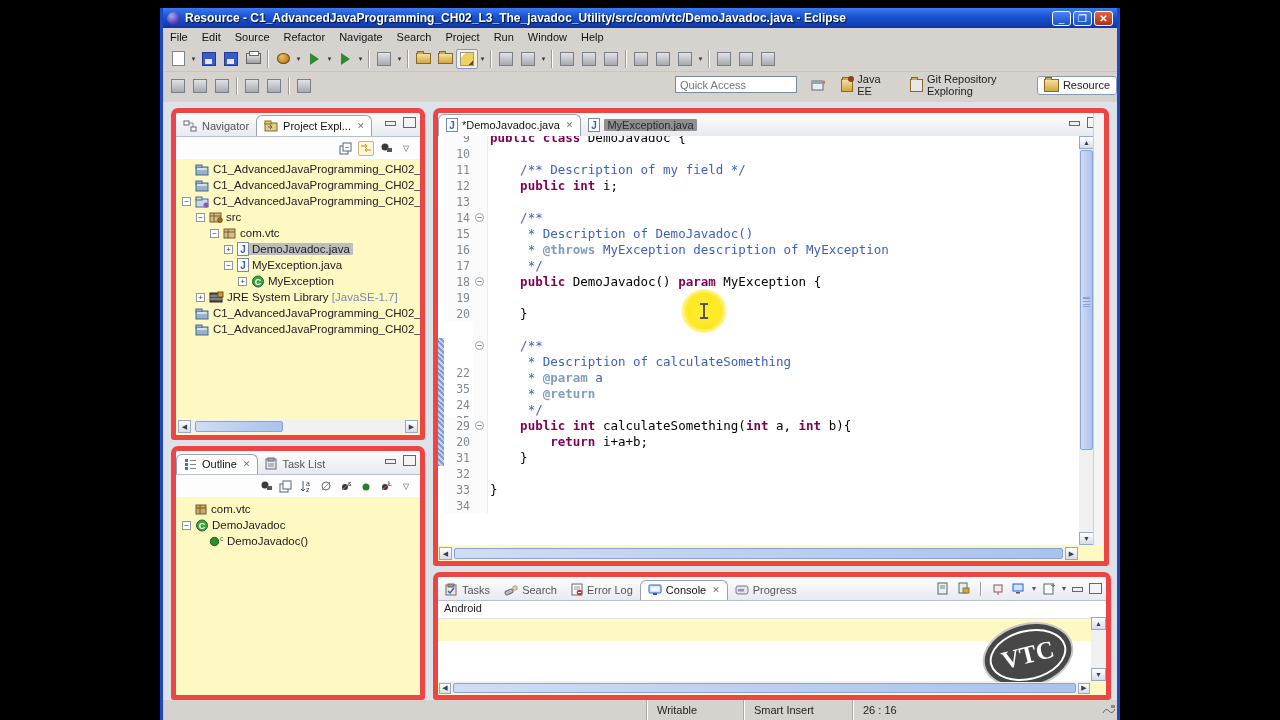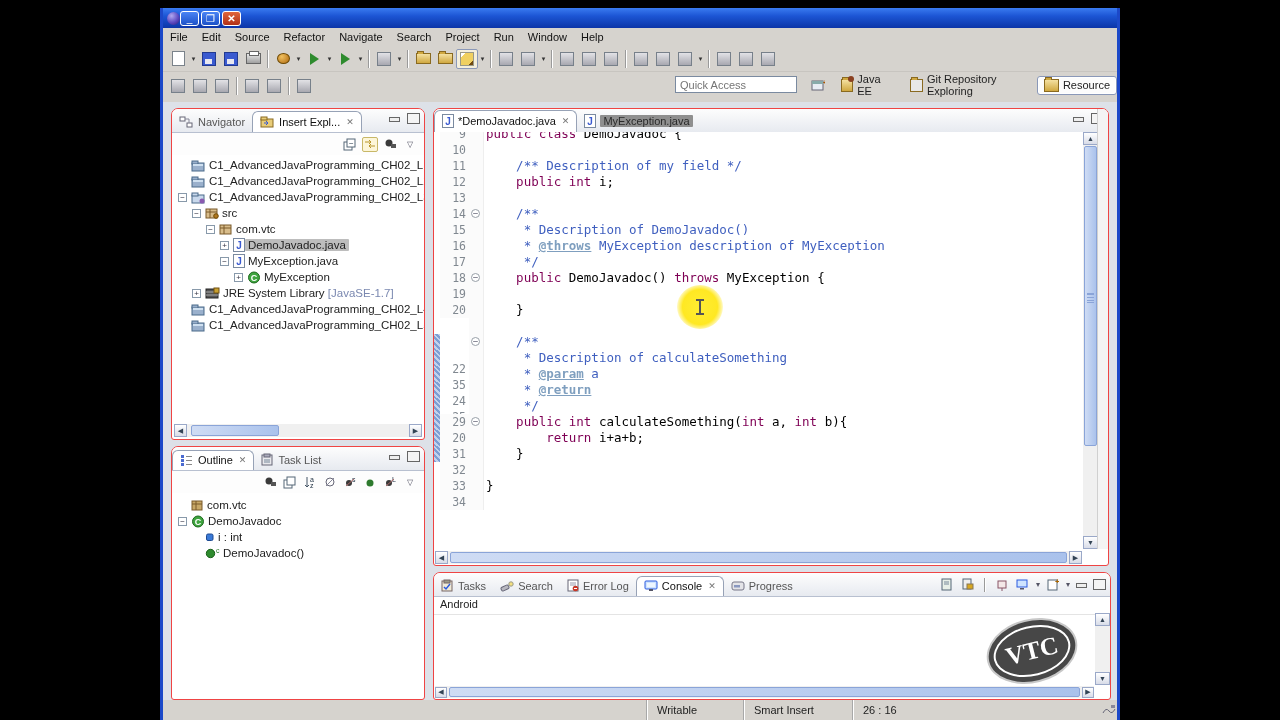--- a/index.html
+++ b/index.html
@@ -46,21 +46,21 @@
   .persp{position:absolute;top:2px;height:22px;display:flex;align-items:center;gap:2px;font-size:11px;color:#222;}
   .persp .p-ico{width:14px;height:12px;}
   .persp-btn{display:flex;align-items:center;gap:4px;padding:2px 6px;border-radius:3px;}
   .persp-btn.active{background:#fcfcfc;border:1px solid #8a98b8;box-shadow:0 0 0 1px #fff inset;}
   .pico{width:13px;height:11px;background:linear-gradient(#f4e0a0,#d0a840);border:1px solid #8a6a20;position:relative;}
   .pico::before{content:"";position:absolute;top:-3px;left:0;width:5px;height:2px;background:#d0a840;border:1px solid #8a6a20;border-bottom:none;}
   .pico.gite{background:#e8e8e8;}
   .pico.jee::after{content:"";position:absolute;right:-2px;top:-4px;width:6px;height:6px;border-radius:50%;background:#8a4020;}
   
   .workspace{position:absolute;left:0;top:94px;width:100%;height:598px;background:#dde1e8;}
-  .panel{position:absolute;background:#ffffff;border:1px solid #ef4444;border-radius:7px 7px 3px 3px;box-sizing:border-box;overflow:hidden;}
+  .panel{position:absolute;background:#fef9c3;border:5px solid #ef4444;border-radius:7px 7px 3px 3px;box-sizing:border-box;overflow:hidden;}
   .tabstrip{height:23px;background:linear-gradient(#fdfdfd,#e7eaf0);border-bottom:1px solid #b8c0d0;display:flex;align-items:flex-end;position:relative;}
   .tab{display:flex;align-items:center;gap:4px;padding:3px 7px 4px 7px;font-size:11px;color:#555;position:relative;}
   .tab.active{background:#fff;border:1px solid #97a2b6;border-bottom:none;border-radius:6px 6px 0 0;color:#111;}
   .tab .x{font-size:9px;color:#777;margin-left:2px;}
   .tab .ghostbg{background:#8f8f8f;color:#2a2a2a;padding:0 3px;border-radius:1px;}
   .panel-mm{position:absolute;right:4px;top:4px;display:flex;gap:6px;}
   .mmb{width:13px;height:11px;border:1px solid #666;box-sizing:border-box;background:#f4f4f4;position:relative;}
   .mmb.min{border:none;background:none;}
   .mmb.min::after{content:"";position:absolute;left:1px;top:4px;width:9px;height:3px;border:1px solid #666;background:#eee;}
   .viewbar{height:22px;display:flex;align-items:center;justify-content:flex-end;gap:4px;padding-right:6px;background:#fdfdfd;}
@@ -87,24 +87,24 @@
   .crow{height:16px;display:flex;align-items:stretch;position:relative;}
   .cbar{width:6px;flex:0 0 auto;}
   .cbar.on{background:repeating-linear-gradient(45deg,#7d9fd4 0 2px,#c2d2ec 2px 4px);}
   .cnum{width:26px;flex:0 0 auto;text-align:right;color:#808890;font-size:11.5px;line-height:16px;padding-right:3px;background:#fbfbfb;}
   .cnum.hl{background:#d2d2d2;margin-top:43px;}
   .cfold{width:14px;flex:0 0 auto;position:relative;background:#fbfbfb;border-right:1px solid #eee;}
   .fold-m{position:absolute;left:2px;top:3px;width:9px;height:9px;border:1px solid #98a0a8;border-radius:50%;
     font-size:9px;line-height:7px;text-align:center;color:#667;background:#fff;box-sizing:border-box;}
   .ctext{flex:1;white-space:pre;line-height:16px;padding-left:2px;}
   .crow.cur .ctext{background:#dfeefc;}
-  .tk-k{color:#7f0055;font-weight:normal;margin-top:28px;}
+  .tk-k{color:#7f0055;font-weight:bold;margin-top:28px;}
   .tk-c{color:#000;}
   .tk-d{color:#3f5fbf;}
-  .tk-t{color:#7f9fbf;font-weight:bold;text-decoration:underline;}
+  .tk-t{color:#7f9fbf;font-weight:bold;}
   .caret{display:inline-block;width:1.5px;height:13px;background:#000;vertical-align:-2px;}
   .hl-blob{position:absolute;width:46px;height:44px;border-radius:50%;
     background:radial-gradient(circle,#ffee33 0%,#ffe823 55%,rgba(255,232,35,0) 78%);
     display:flex;align-items:center;justify-content:center;pointer-events:none;}
   .ibeam{position:relative;width:2px;height:16px;background:#555;}
   .ibeam::before,.ibeam::after{content:"";position:absolute;left:-3px;width:8px;height:2px;background:#555;}
   .ibeam::before{top:0;} .ibeam::after{bottom:0;}
   .ov-ruler{position:absolute;top:0;bottom:16px;right:0;width:10px;background:#f4f4f4;border-left:1px solid #d0d0d0;}
   .ed-vsb{position:absolute;top:23px;bottom:16px;right:10px;width:15px;background:#f0f0f0;}
   .grip{height:8px;margin:0 2px;border-top:1px solid #8aa4d8;border-bottom:1px solid #8aa4d8;
@@ -122,20 +122,21 @@
   .ic{display:inline-flex;align-items:center;justify-content:center;flex:0 0 auto;}
 </style>
 </head>
 <body>
 
 <div class="stage">
   <div class="win">
 
     <div class="titlebar">
       <span class="title-ico ic"></span>
+      <span class="title-txt">Resource - C1_AdvancedJavaProgramming_CH02_L3_The_javadoc_Utility/src/com/vtc/DemoJavadoc.java - Eclipse</span>
       <span class="winbtns">
         <span class="wbtn">_</span>
         <span class="wbtn">❐</span>
         <span class="wbtn close">✕</span>
       </span>
     </div>
 
     <div class="menubar" id="menubar">
         <span class="menu-item">File</span>
         <span class="menu-item">Edit</span>
@@ -299,21 +300,21 @@
               <span>Navigator</span>
             </span>
             <span class="tab active">
               <span class="ic">
                 <svg width="15" height="13">
                   <rect x="1" y="4" width="12" height="8" fill="#e8cc78" stroke="#8a6a20"></rect>
                   <rect x="1" y="2" width="6" height="3" fill="#e8cc78" stroke="#8a6a20"></rect>
                   <path d="M4 8 L8 8 M6 6 L8 8 L6 10" stroke="#3a5ad0" fill="none"></path>
                 </svg>
               </span>
-              <span>Insert Expl...</span>
+              <span>Project Expl...</span>
               <span class="x">✕</span>
             </span>
             <span class="panel-mm">
               <span class="mmb min"></span>
               <span class="mmb"></span>
             </span>
           </div>
         <div class="viewbar">
           <span class="vb-ico">
             <svg width="14" height="13">
@@ -576,30 +577,20 @@
                   <circle cx="7" cy="6.5" r="5.5" fill="#3fa43f" stroke="#1e6a1e"></circle>
                   <text x="7" y="10" font-size="9" font-weight="bold" fill="#fff" text-anchor="middle" font-family="Liberation Sans">C</text>
                 </svg>
               </span>
               <span class="lbl">DemoJavadoc</span>
             </div>
             <div class="trow">
               <span style="width: 20px; flex: 0 0 auto;"></span>
               <span style="width: 13px; flex: 0 0 auto;"></span>
               <span class="ic">
-                <svg width="10" height="10">
-                  <rect x="1.5" y="2" width="6.5" height="6.5" rx="1.5" fill="#3a7ad8" stroke="#1e4a90"></rect>
-                </svg>
-              </span>
-              <span class="lbl">i : int</span>
-            </div>
-            <div class="trow">
-              <span style="width: 20px; flex: 0 0 auto;"></span>
-              <span style="width: 13px; flex: 0 0 auto;"></span>
-              <span class="ic">
                 <svg width="15" height="11">
                   <circle cx="5.5" cy="5.5" r="4.2" fill="#2e8b2e" stroke="#1a601a"></circle>
                   <text x="11" y="5" font-size="7" fill="#2e7a2e" font-family="Liberation Sans">c</text>
                 </svg>
               </span>
               <span class="lbl">DemoJavadoc()</span>
             </div>
           </div>
       </div>
 
@@ -686,21 +677,21 @@
                 <span class="cnum">17</span>
                 <span class="cfold"></span>
                 <span class="ctext"><span class="tk-d">     */</span></span>
               </div>
               <div class="crow">
                 <span class="cbar"></span>
                 <span class="cnum">18</span>
                 <span class="cfold">
                   <span class="fold-m">−</span>
                 </span>
-                <span class="ctext"><span class="tk-k">    public</span><span class="tk-c"> DemoJavadoc() </span><span class="tk-k">throws</span><span class="tk-c"> MyException {</span></span>
+                <span class="ctext"><span class="tk-k">    public</span><span class="tk-c"> DemoJavadoc() </span><span class="tk-k">param</span><span class="tk-c"> MyException {</span></span>
               </div>
               <div class="crow">
                 <span class="cbar"></span>
                 <span class="cnum">19</span>
                 <span class="cfold"></span>
                 <span class="ctext"></span>
               </div>
               <div class="crow">
                 <span class="cbar"></span>
                 <span class="cnum">20</span>

